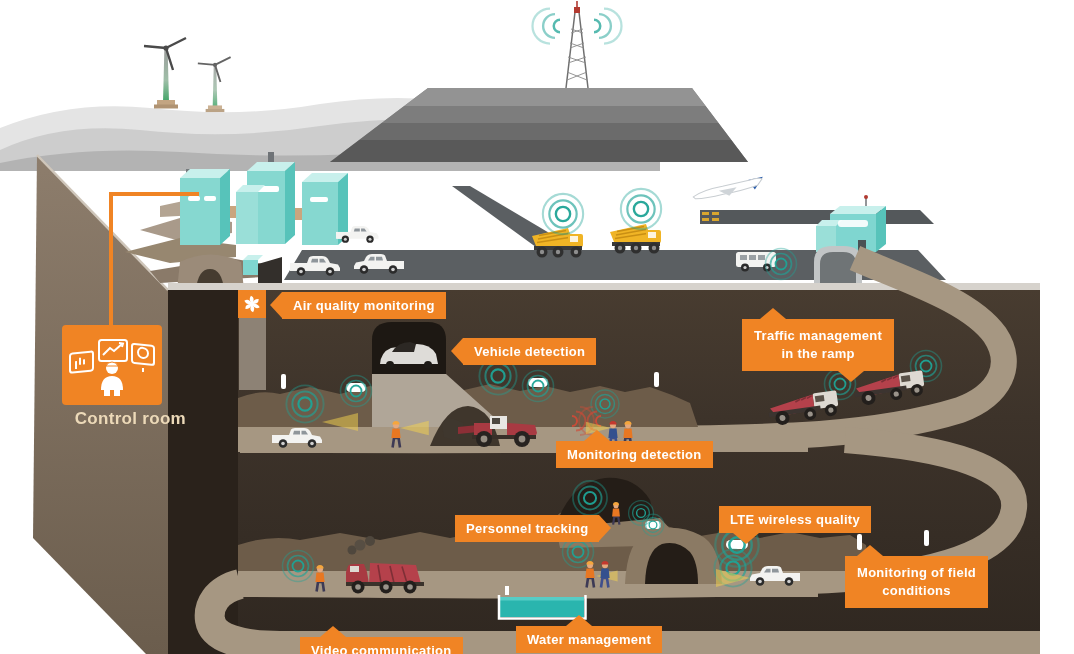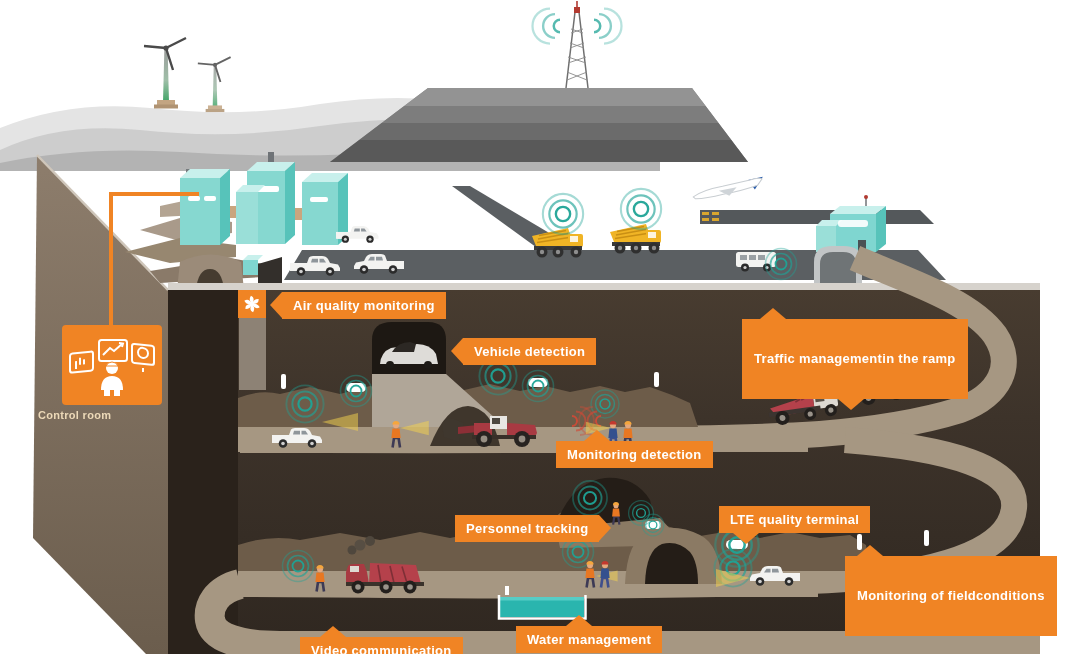--- a/index.html
+++ b/index.html
@@ -4,37 +4,37 @@
 <style>
   :root{ --orange:#F08424; }
   html,body{margin:0;padding:0;background:#fff;}
   .scene{position:relative;width:1074px;height:654px;background:#ffffff;overflow:hidden;
          font-family:"Liberation Sans",sans-serif;}
   .scene svg.art{position:absolute;left:0;top:0;}
   
   .lbl{position:absolute;background:var(--orange);color:#fff;font-weight:700;font-size:13px;
        letter-spacing:.3px;display:flex;align-items:center;justify-content:center;
        padding:0 11px;height:27px;white-space:nowrap;z-index:30;}
-  .lbl.two{height:46px;flex-direction:row;line-height:1.35;padding:17px 12px;}
+  .lbl.two{height:46px;flex-direction:column;line-height:1.35;padding:3px 12px;}
   .lbl.arrL::before{content:"";position:absolute;right:100%;top:0;width:0;height:0;
        border-top:13.5px solid transparent;border-bottom:13.5px solid transparent;
        border-right:12px solid var(--orange);}
   .lbl.arrR::after{content:"";position:absolute;left:100%;top:0;width:0;height:0;
        border-top:13.5px solid transparent;border-bottom:13.5px solid transparent;
        border-left:12px solid var(--orange);}
   .pt{position:absolute;width:0;height:0;}
   .pt.up{top:-11px;border-left:13px solid transparent;border-right:13px solid transparent;
        border-bottom:11px solid var(--orange);}
   .pt.down{bottom:-11px;border-left:13px solid transparent;border-right:13px solid transparent;
        border-top:11px solid var(--orange);}
   
   .ctrl-box{position:absolute;left:62px;top:325px;width:100px;height:80px;background:var(--orange);
        border-radius:4px;display:flex;align-items:center;justify-content:center;z-index:25;}
-  .ctrl-label{position:absolute;left:38px;top:409px;width:148px;text-align:left;color:#ecd9b8;
-       font-weight:700;font-size:11px;letter-spacing:.3px;z-index:25;}
+  .ctrl-label{position:absolute;left:38px;top:409px;width:148px;text-align:right;color:#ecd9b8;
+       font-weight:700;font-size:17px;letter-spacing:.3px;z-index:25;}
   .stem{position:absolute;background:var(--orange);z-index:24;}
   
   .fan-box{position:absolute;left:238px;top:290px;width:28px;height:28px;background:var(--orange);
        display:flex;align-items:center;justify-content:center;z-index:25;}
 </style>
 </head>
 <body>
 
 <div class="scene">
 
@@ -451,21 +451,21 @@
   <span class="pt up" style="left:28px;"></span>
   <span>Monitoring detection</span>
 </div>
 
 <div class="lbl arrR" style="left:455px;top:515px;">
   <span>Personnel tracking</span>
 </div>
 
 <div class="lbl" style="left:719px;top:506px;">
   <span class="pt down" style="left:14px;"></span>
-  <span>LTE quality terminal</span>
+  <span>LTE wireless quality</span>
 </div>
 
 <div class="lbl two" style="left:845px;top:556px;">
   <span class="pt up" style="left:12px;"></span>
   <span>Monitoring of field</span>
   <span>conditions</span>
 </div>
 
 <div class="lbl" style="left:300px;top:604px;margin-top:33px;">
   <span class="pt up" style="left:20px;"></span>

